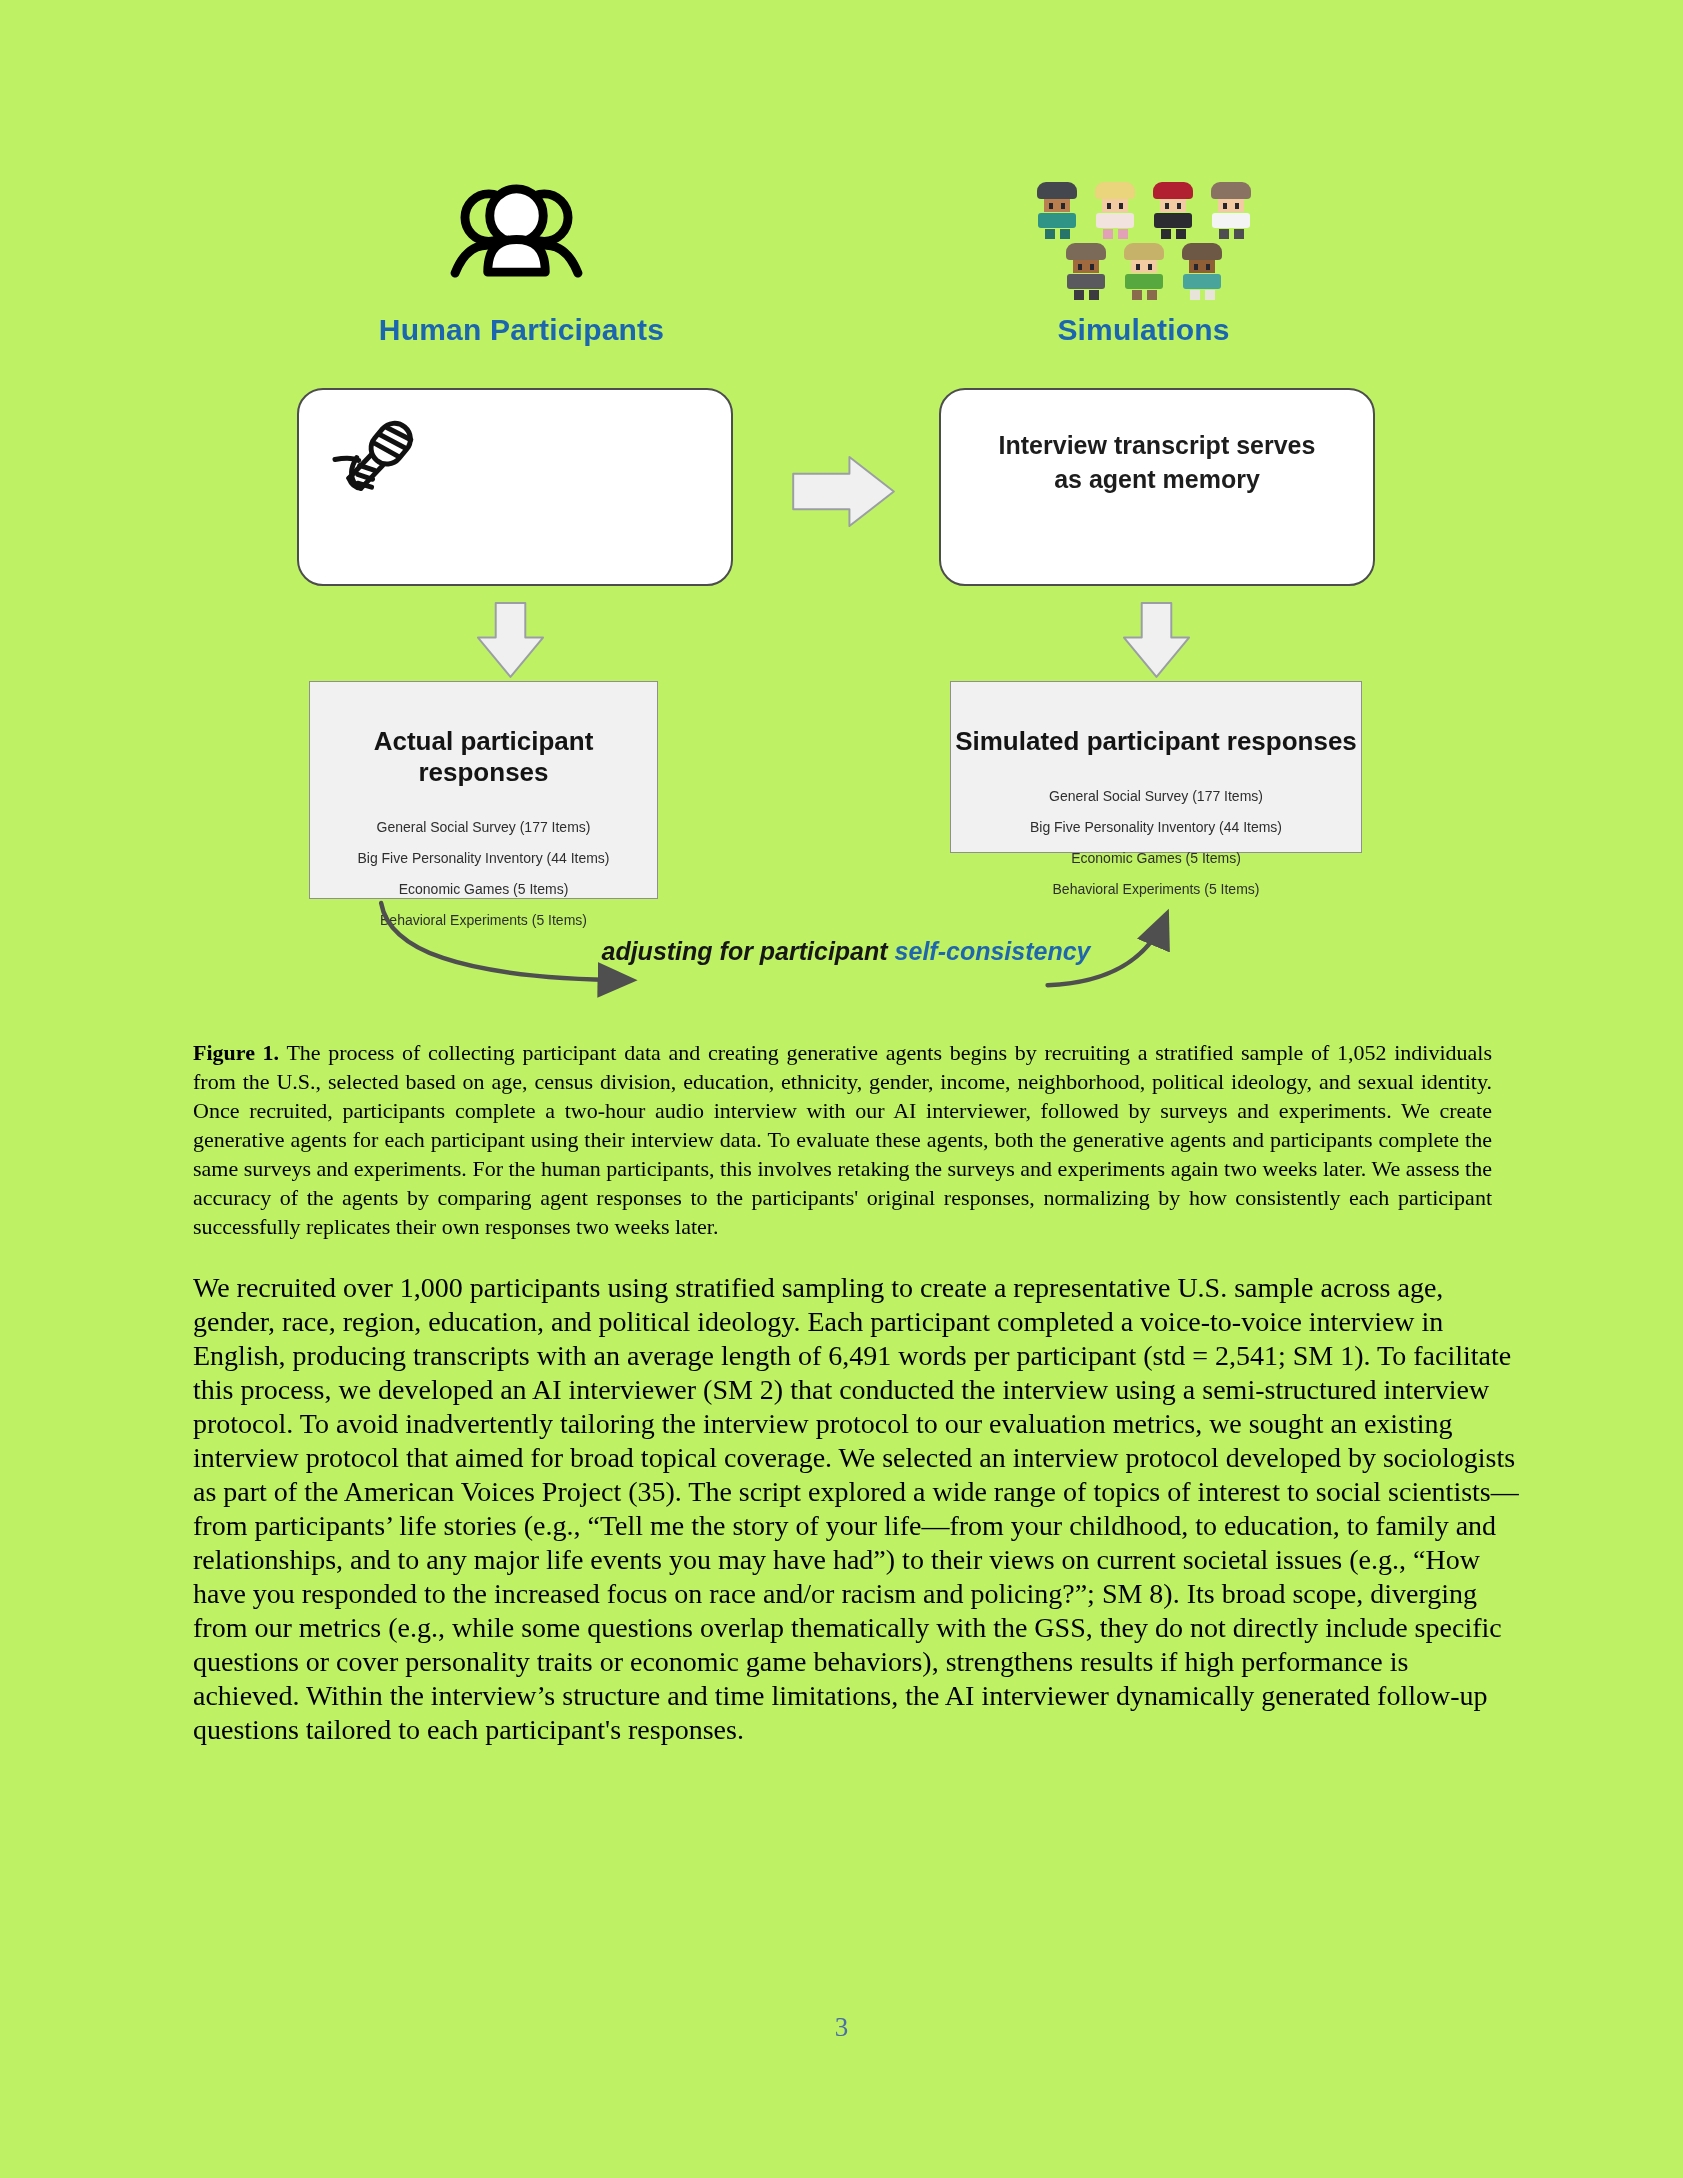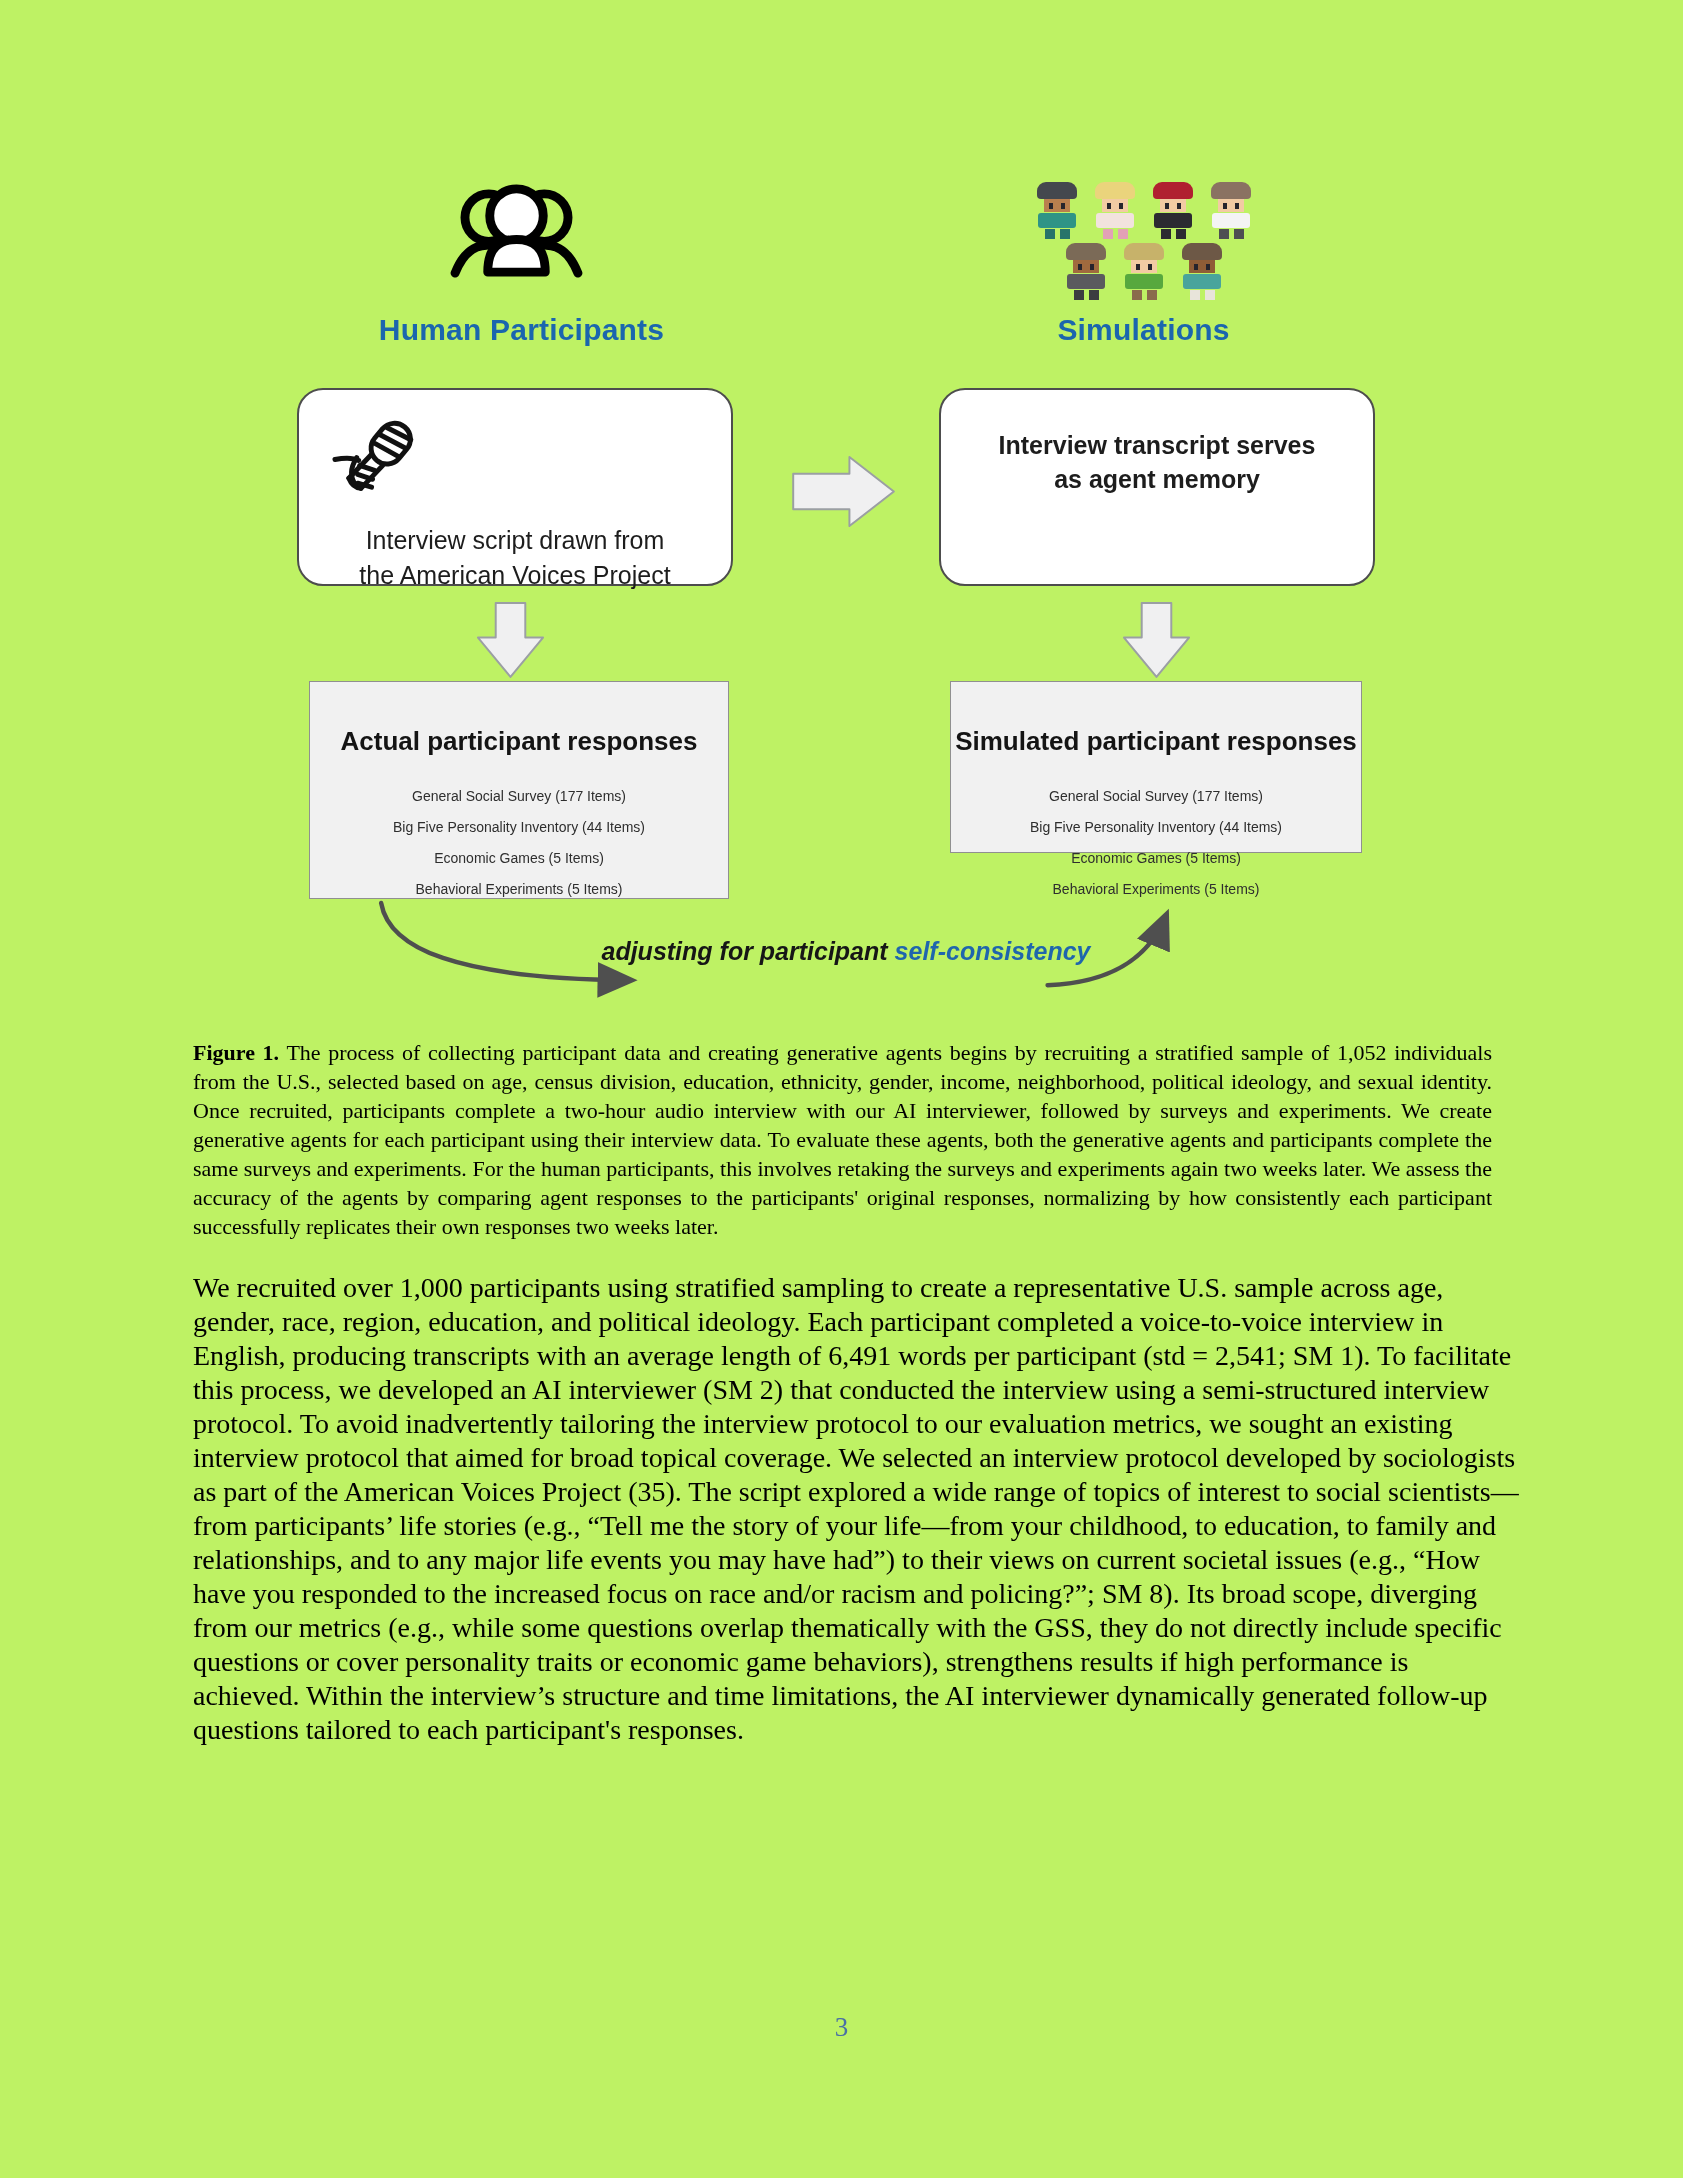--- a/index.html
+++ b/index.html
@@ -201,24 +201,20 @@
             <path d="M42,76 Q51,81 58,76"></path>
           </g>
           <path d="M8,44 C18,42 26,42 32,45"></path>
           <path d="M30,42 Q20,58 29,70"></path>
           <line x1="33" y1="50" x2="48" y2="55"></line>
           <line x1="31" y1="59" x2="46" y2="64"></line>
           <line x1="31" y1="68" x2="45" y2="72"></line>
         </svg>
       </span>
     </div>
-    <div class="box-lines">
-      <div>Interview script drawn from</div>
-      <div>the American Voices Project</div>
-    </div>
   </div>
 
   <div class="white-box" style="left:939px;top:388px;width:436px;height:198px;">
     <div class="agents-lines">
       <div>Interview transcript serves</div>
       <div>as agent memory</div>
     </div>
   </div>
 
   <div style="position:absolute;left:792px;top:455px;">
@@ -231,21 +227,21 @@
     <svg width="69" height="77" viewBox="0 0 70 78">
       <polygon points="20,1 50,1 50,36 68,36 35,76 2,36 20,36" fill="#f0f0f1" stroke="#9b9fa3" stroke-width="2" stroke-linejoin="round"></polygon>
     </svg>
   </div>
   <div style="position:absolute;left:1122px;top:602px;">
     <svg width="69" height="77" viewBox="0 0 70 78">
       <polygon points="20,1 50,1 50,36 68,36 35,76 2,36 20,36" fill="#f0f0f1" stroke="#9b9fa3" stroke-width="2" stroke-linejoin="round"></polygon>
     </svg>
   </div>
 
-  <div class="gray-box" style="left:309px;top:681px;width:420px;height:218px;">
+  <div class="gray-box" style="left:309px;top:681px;width:349px;height:218px;">
     <div class="gray-title">Actual participant responses</div>
     <div class="gray-items">
       <div>General Social Survey (177 Items)</div>
       <div>Big Five Personality Inventory (44 Items)</div>
       <div>Economic Games (5 Items)</div>
       <div>Behavioral Experiments (5 Items)</div>
     </div>
   </div>
 
   <div class="gray-box" style="left:950px;top:681px;width:412px;height:172px;">

